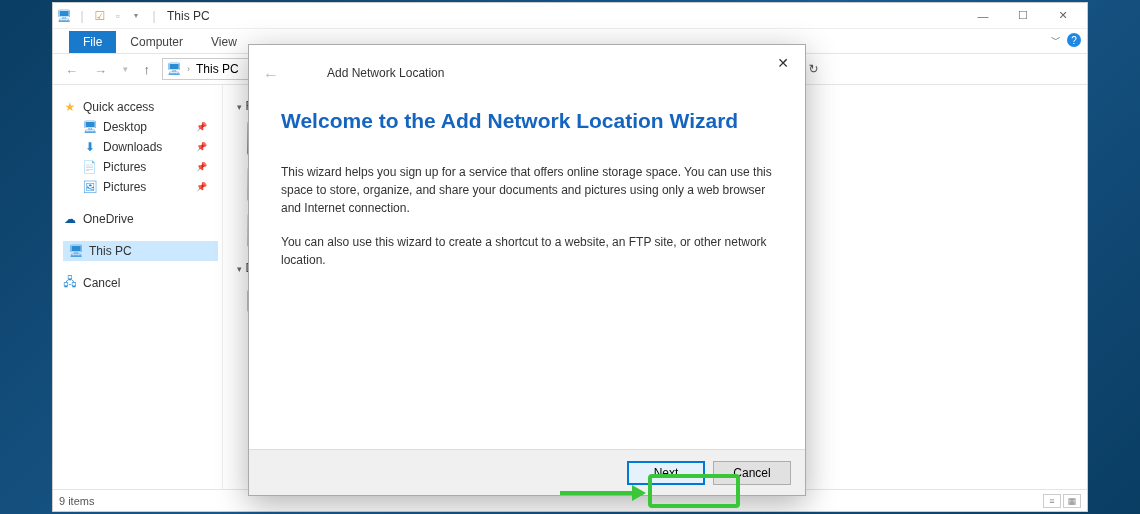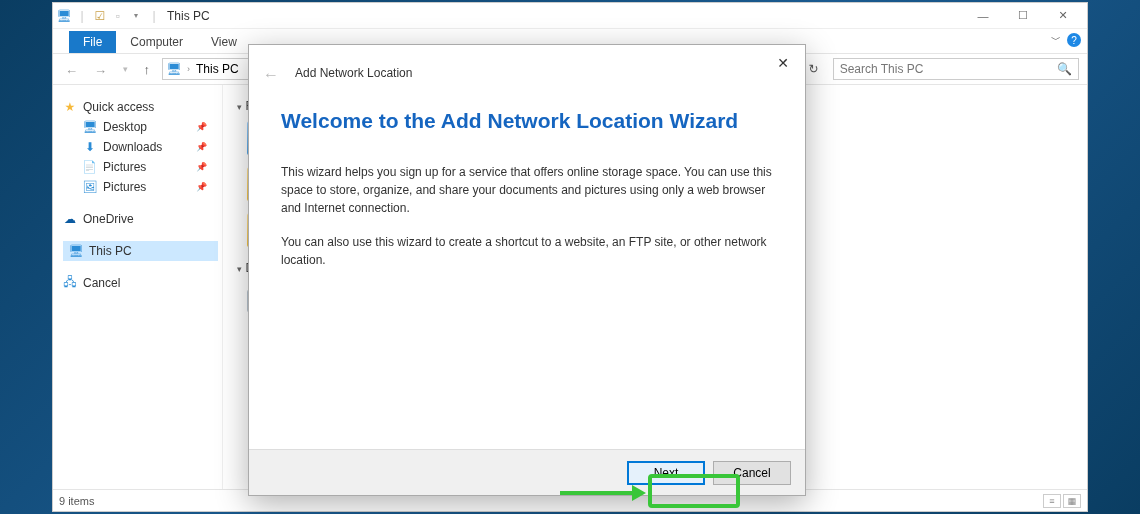--- a/index.html
+++ b/index.html
@@ -39,21 +39,21 @@
     .folder.vid::after{content:"";position:absolute;inset:6px 6px 6px 6px;background:repeating-linear-gradient(90deg,#333 0 3px,#555 3px 6px);border-radius:2px;}
     .drive { width:42px; height:24px; background:linear-gradient(180deg,#eef3f7,#cdd7df); border-radius:3px; border:1px solid #b9c5cf; margin-top:6px; position:relative;}
     .drive::after{content:"";position:absolute;bottom:-4px;left:4px;right:4px;height:3px;background:#5ea0d8;border-radius:1px;}
     .statusbar { height:22px; border-top:1px solid #e5e5e5; display:flex; align-items:center; padding:0 6px; font-size:11px; color:#555; justify-content:space-between;}
     .viewbtns { display:flex; gap:2px; color:#888;}
     .viewbtn { width:18px; height:14px; border:1px solid #ccc; display:flex; align-items:center; justify-content:center; font-size:9px;}
     
     .dialog { position:absolute; left:248px; top:44px; width:558px; height:452px; background:#fff; border:1px solid #aaa; box-shadow:0 8px 30px rgba(0,0,0,.3); display:flex; flex-direction:column; }
     .dlg-top { height:56px; display:flex; align-items:center; padding:0 14px; position:relative; }
     .dlg-back { color:#bbb; font-size:16px; margin-right:16px;}
-    .dlg-title { font-size:12px; color:#333; }
+    .dlg-title { font-size:12px; color:#333;margin-left:32px; }
     .dlg-close { position:absolute; right:8px; top:6px; font-size:14px; color:#333; padding:4px 8px;}
     .dlg-body { flex:1; padding:8px 32px; }
     .dlg-h1 { color:#1565c0; font-size:21px; font-weight:700; margin-bottom:30px;}
     .dlg-p { font-size:12px; color:#333; line-height:1.5; margin-bottom:16px;}
     .dlg-foot { height:46px; background:#f0f0f0; border-top:1px solid #ddd; display:flex; align-items:center; justify-content:flex-end; gap:8px; padding:0 14px;}
     .btn { min-width:78px; height:24px; border:1px solid #adadad; background:#e1e1e1; font-size:12px; display:flex; align-items:center; justify-content:center;}
     .btn.primary { background:#e5f1fb; border:2px solid #0078d7; }
     .hl { position:absolute; border:4px solid #39c639; border-radius:4px; pointer-events:none;}
     .hl-next { left:648px; top:474px; width:92px; height:34px; }
     .arrow { position:absolute; left:558px; top:483px; color:#39c639; pointer-events:none;}
@@ -96,24 +96,20 @@
     <span class="navarrow">→</span>
     <span class="navarrow" style="font-size:9px;color:#bbb;">▾</span>
     <span class="navarrow en">↑</span>
     <div class="pathbox">
       <span class="ico pc-ico">🖥</span>
       <span style="color:#888;font-size:9px;">›</span>
       <span>This PC</span>
     </div>
     <span style="font-size:9px;color:#888;">▾</span>
     <span class="refresh">↻</span>
-    <div class="searchbox">
-      <span>Search This PC</span>
-      <span style="color:#888;">🔍</span>
-    </div>
   </div>
 
   <div class="body">
     <div class="nav">
       <div class="section">
         <div class="hdr">
             <span class="ico star-ico">★</span>
             <span>Quick access</span>
           </div>
         <div class="item">

